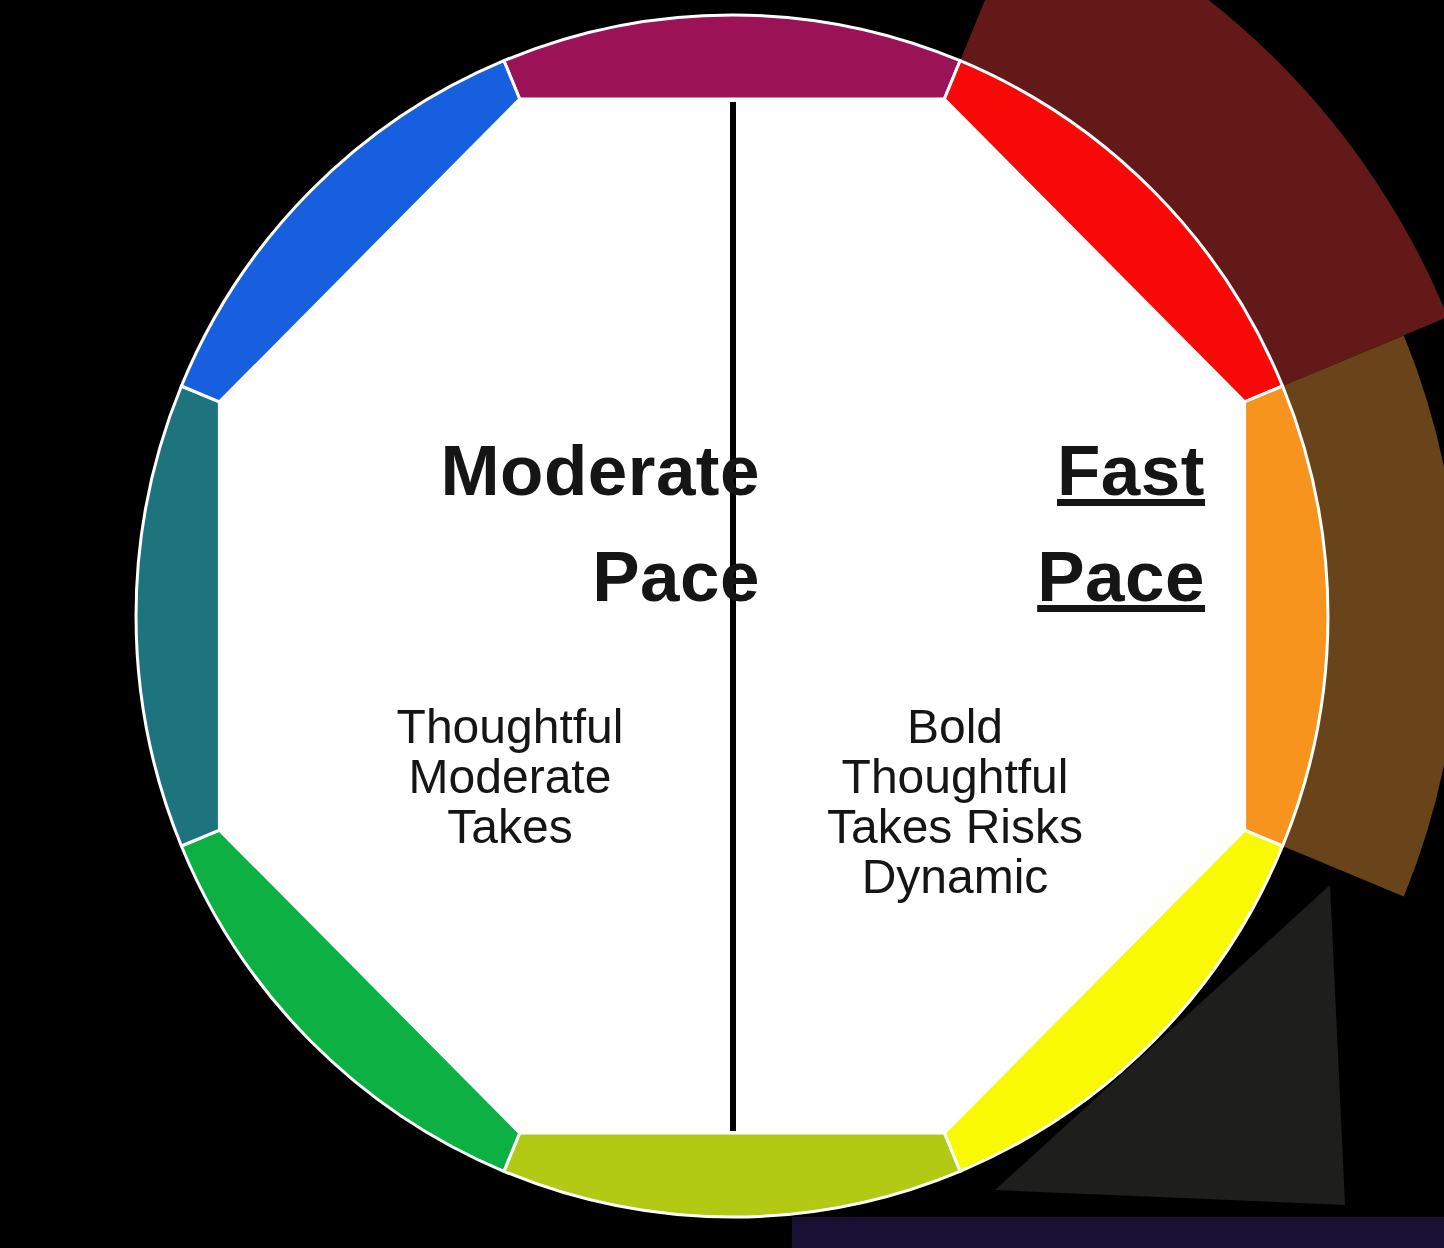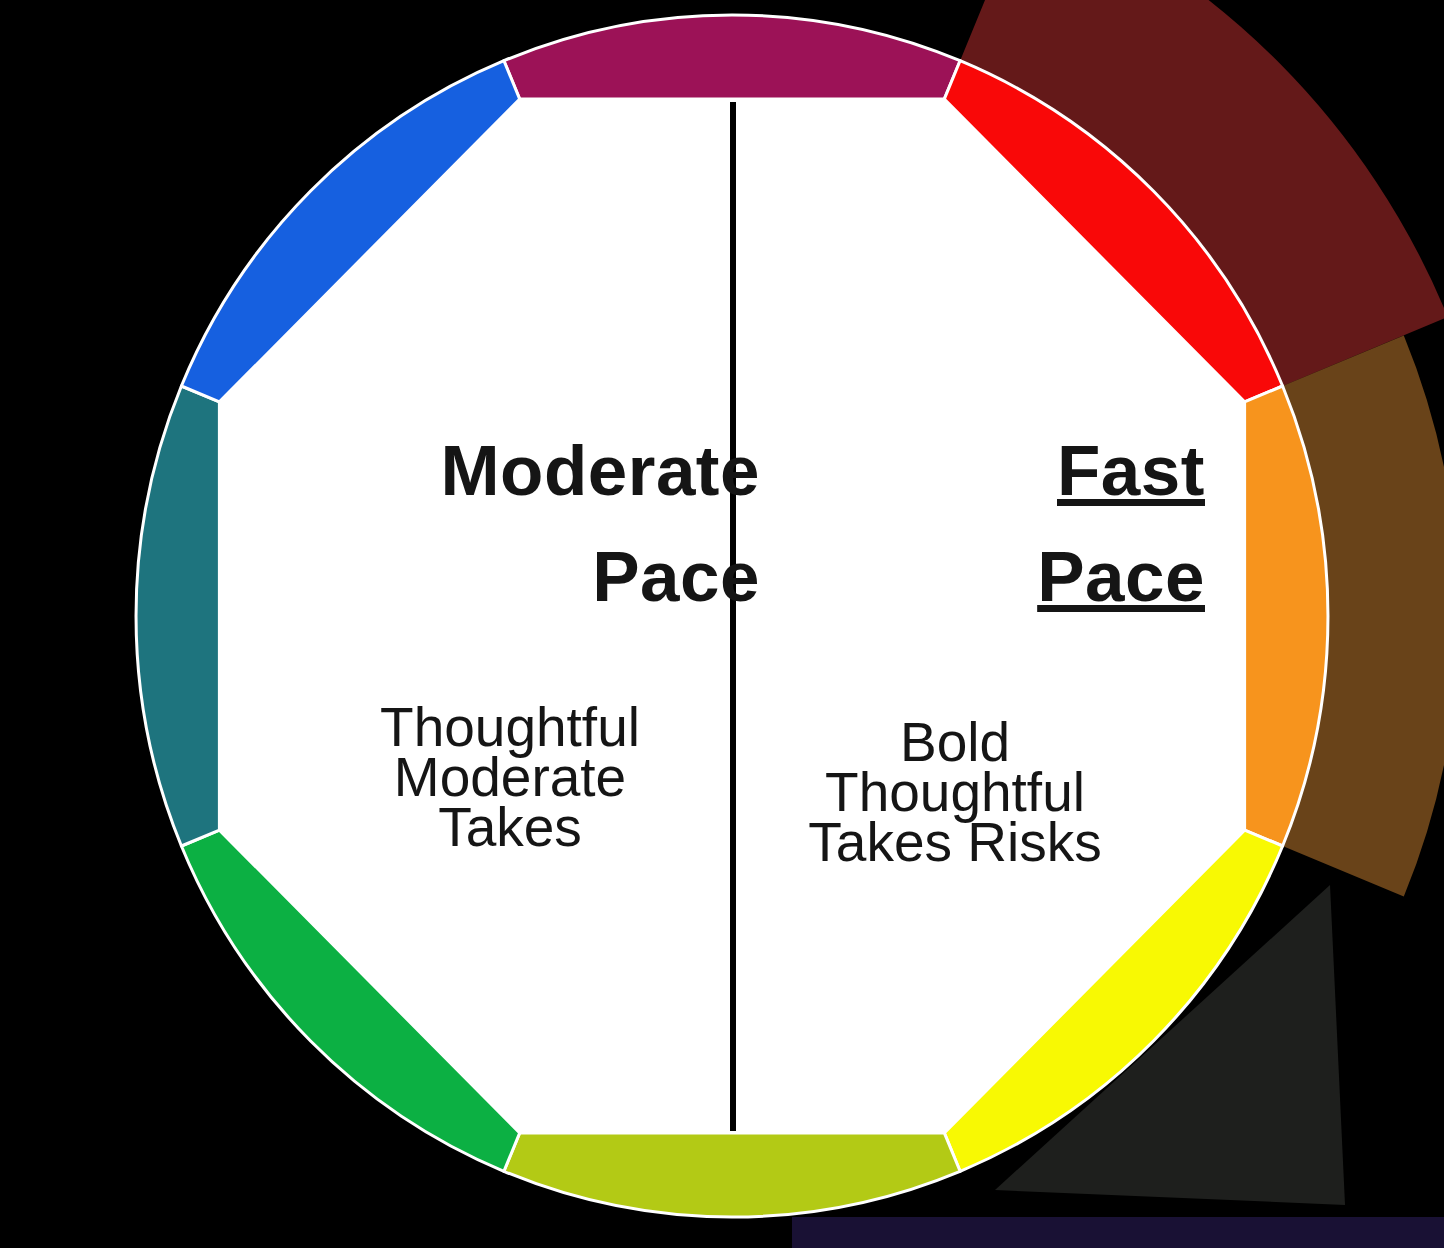--- a/index.html
+++ b/index.html
@@ -29,28 +29,28 @@
     color: #151515;
     white-space: nowrap;
   }
   .heading.left  { left: 260px; }
   .heading.right { left: 705px; text-decoration: underline; }
   .traits {
     position: absolute;
     top: 702px;
     width: 450px;
     text-align: center;
-    font-size: 55px;
+    font-size: 48px;
     font-weight: 400;
     line-height: 50px;
     color: #151515;
     white-space: nowrap;
   }
   .traits.left  { left: 285px; }
-  .traits.right { left: 730px; margin-top: 15px; }
+  .traits.right { left: 730px; }
 </style>
 </head>
 <body>
 
 <svg id="wheel" class="wheel-svg" width="1444" height="1248" viewBox="0 0 1444 1248">
     <path d="M 960.1 60.7 A 596 601 0 0 1 1282.6 386.0 L 1447.8 317.0 A 774.8 781.3 0 0 0 1028.5 -105.8 Z" fill="#C83232" fill-opacity="0.5"></path>
     <path d="M 1282.6 386.0 A 596 601 0 0 1 1282.6 846.0 L 1403.8 896.6 A 727.1 733.2 0 0 0 1403.8 335.4 Z" fill="#C07A2E" fill-opacity="0.55"></path>
     <polygon points="995,1190 1330,885 1345,1205" fill="#C9D2C5" fill-opacity="0.15"></polygon>
     <ellipse cx="732" cy="616" rx="596" ry="601" fill="#ffffff"></ellipse>
     <path d="M 503.9 60.7 A 596 601 0 0 1 960.1 60.7 L 944.3 99.1 L 519.7 99.1 Z" fill="#9C1257" stroke="#ffffff" stroke-width="3" stroke-linejoin="round"></path>
@@ -79,13 +79,14 @@
 <div class="traits left">
   <div>Thoughtful</div>
   <div>Moderate</div>
   <div>Takes</div>
 </div>
 
 <div class="traits right">
   <div>Bold</div>
   <div>Thoughtful</div>
   <div>Takes Risks</div>
+  <div>Dynamic</div>
 </div>
 
 </body></html>

